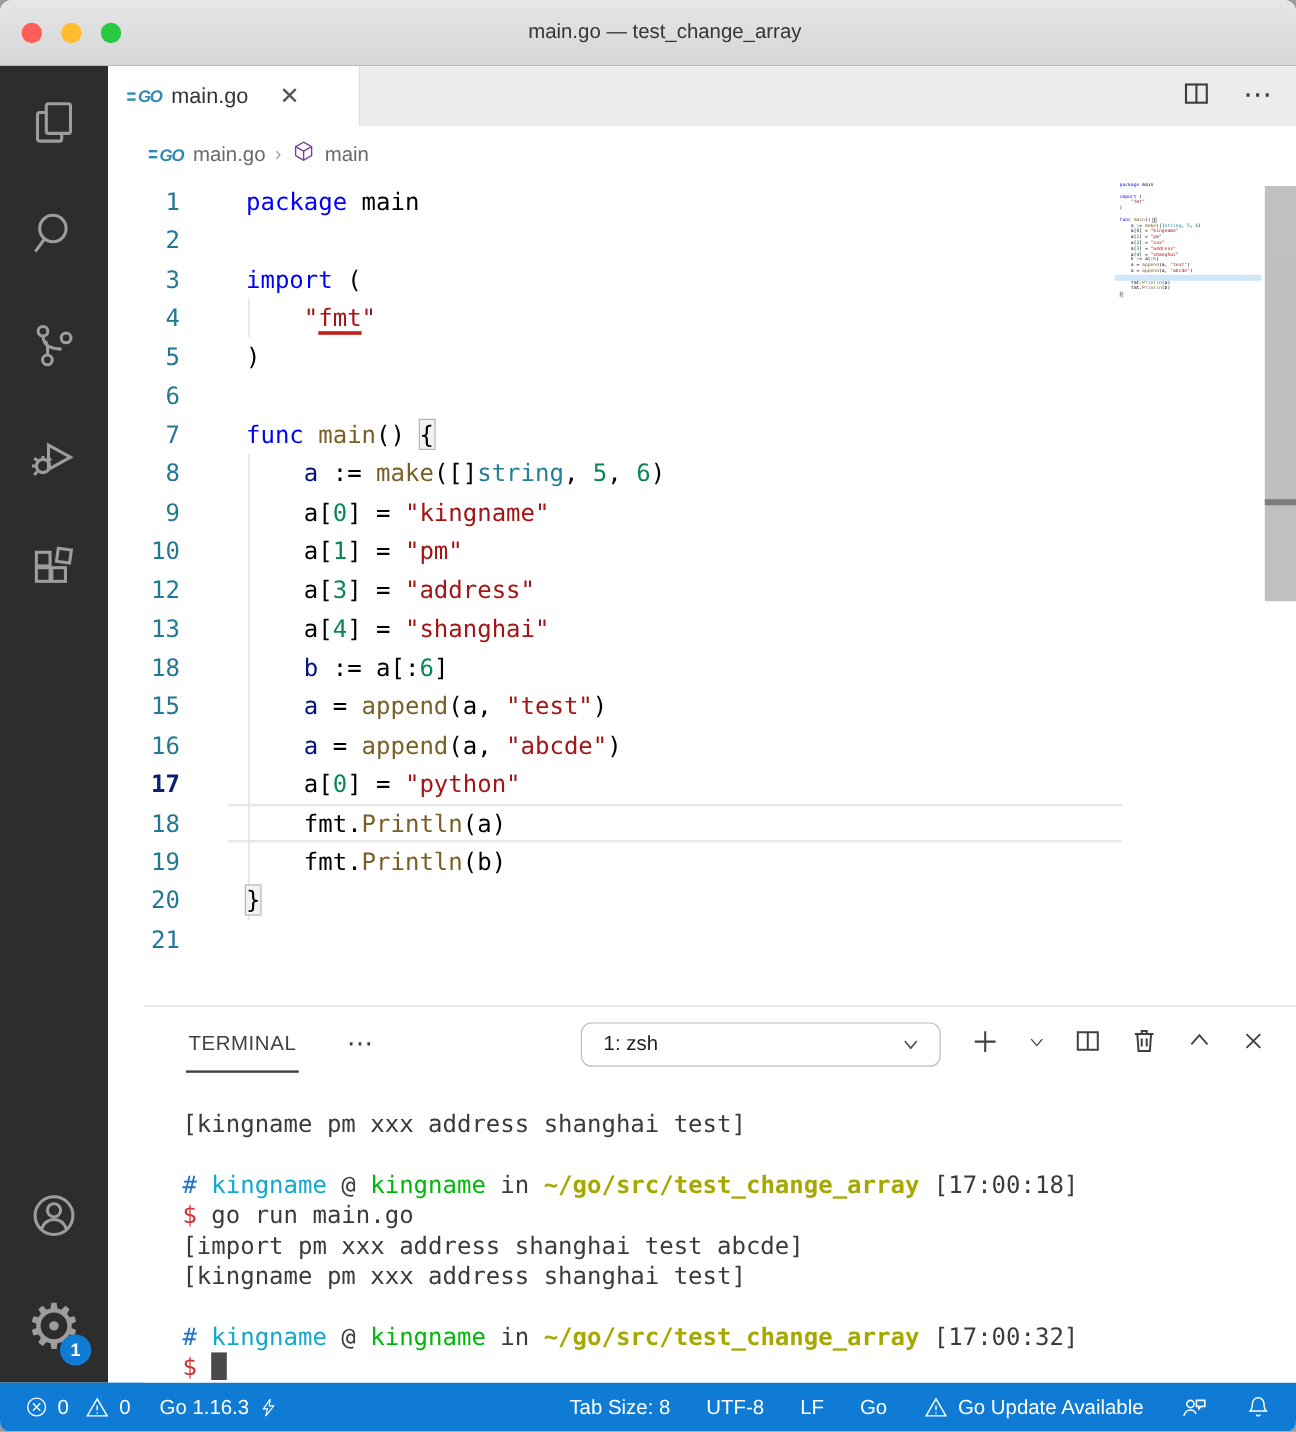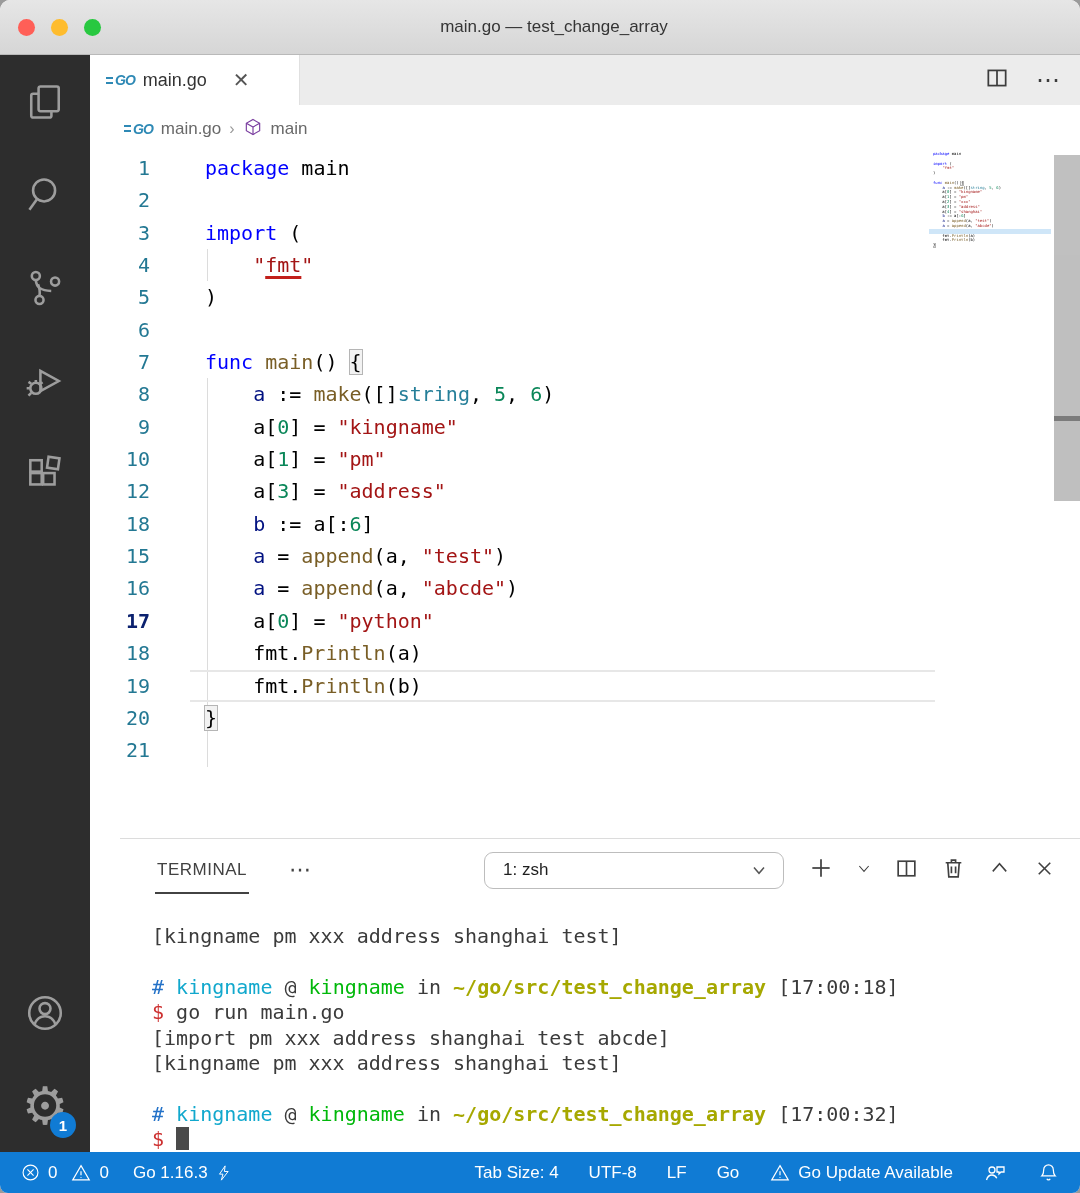--- a/index.html
+++ b/index.html
@@ -216,20 +216,21 @@
             <div class="cl"><span class="num">2</span><span class="src"></span></div>
             <div class="cl"><span class="num">3</span><span class="src"><span class="tok-k" style="color: rgb(0, 0, 255);">import</span><span class="tok-t" style="color: rgb(0, 0, 0);"> (</span></span></div>
             <div class="cl"><span class="num">4</span><span class="src"><span class="tok-t" style="color: rgb(0, 0, 0);">    </span><span class="tok-s" style="color: rgb(163, 21, 21);">"</span><span class="tok-su" style="color: rgb(163, 21, 21);">fmt</span><span class="tok-s" style="color: rgb(163, 21, 21);">"</span></span></div>
             <div class="cl"><span class="num">5</span><span class="src"><span class="tok-t" style="color: rgb(0, 0, 0);">)</span></span></div>
             <div class="cl"><span class="num">6</span><span class="src"></span></div>
             <div class="cl"><span class="num">7</span><span class="src"><span class="tok-k" style="color: rgb(0, 0, 255);">func</span><span class="tok-t" style="color: rgb(0, 0, 0);"> </span><span class="tok-f" style="color: rgb(121, 94, 38);">main</span><span class="tok-t" style="color: rgb(0, 0, 0);">() </span><span class="tok-b" style="color: rgb(0, 0, 0);">{</span></span></div>
             <div class="cl"><span class="num">8</span><span class="src"><span class="tok-t" style="color: rgb(0, 0, 0);">    </span><span class="tok-v" style="color: rgb(0, 16, 128);">a</span><span class="tok-t" style="color: rgb(0, 0, 0);"> := </span><span class="tok-f" style="color: rgb(121, 94, 38);">make</span><span class="tok-t" style="color: rgb(0, 0, 0);">([]</span><span class="tok-ty" style="color: rgb(38, 127, 153);">string</span><span class="tok-t" style="color: rgb(0, 0, 0);">, </span><span class="tok-n" style="color: rgb(9, 134, 88);">5</span><span class="tok-t" style="color: rgb(0, 0, 0);">, </span><span class="tok-n" style="color: rgb(9, 134, 88);">6</span><span class="tok-t" style="color: rgb(0, 0, 0);">)</span></span></div>
             <div class="cl"><span class="num">9</span><span class="src"><span class="tok-t" style="color: rgb(0, 0, 0);">    a[</span><span class="tok-n" style="color: rgb(9, 134, 88);">0</span><span class="tok-t" style="color: rgb(0, 0, 0);">] = </span><span class="tok-s" style="color: rgb(163, 21, 21);">"kingname"</span></span></div>
             <div class="cl"><span class="num">10</span><span class="src"><span class="tok-t" style="color: rgb(0, 0, 0);">    a[</span><span class="tok-n" style="color: rgb(9, 134, 88);">1</span><span class="tok-t" style="color: rgb(0, 0, 0);">] = </span><span class="tok-s" style="color: rgb(163, 21, 21);">"pm"</span></span></div>
             <div class="cl"><span class="num">12</span><span class="src"><span class="tok-t" style="color: rgb(0, 0, 0);">    a[</span><span class="tok-n" style="color: rgb(9, 134, 88);">3</span><span class="tok-t" style="color: rgb(0, 0, 0);">] = </span><span class="tok-s" style="color: rgb(163, 21, 21);">"address"</span></span></div>
+            <div class="cl"><span class="num">13</span><span class="src"><span class="tok-t" style="color: rgb(0, 0, 0);">    a[</span><span class="tok-n" style="color: rgb(9, 134, 88);">4</span><span class="tok-t" style="color: rgb(0, 0, 0);">] = </span><span class="tok-s" style="color: rgb(163, 21, 21);">"shanghai"</span></span></div>
             <div class="cl"><span class="num">18</span><span class="src"><span class="tok-t" style="color: rgb(0, 0, 0);">    </span><span class="tok-v" style="color: rgb(0, 16, 128);">b</span><span class="tok-t" style="color: rgb(0, 0, 0);"> := a[:</span><span class="tok-n" style="color: rgb(9, 134, 88);">6</span><span class="tok-t" style="color: rgb(0, 0, 0);">]</span></span></div>
             <div class="cl"><span class="num">15</span><span class="src"><span class="tok-t" style="color: rgb(0, 0, 0);">    </span><span class="tok-v" style="color: rgb(0, 16, 128);">a</span><span class="tok-t" style="color: rgb(0, 0, 0);"> = </span><span class="tok-f" style="color: rgb(121, 94, 38);">append</span><span class="tok-t" style="color: rgb(0, 0, 0);">(a, </span><span class="tok-s" style="color: rgb(163, 21, 21);">"test"</span><span class="tok-t" style="color: rgb(0, 0, 0);">)</span></span></div>
             <div class="cl"><span class="num">16</span><span class="src"><span class="tok-t" style="color: rgb(0, 0, 0);">    </span><span class="tok-v" style="color: rgb(0, 16, 128);">a</span><span class="tok-t" style="color: rgb(0, 0, 0);"> = </span><span class="tok-f" style="color: rgb(121, 94, 38);">append</span><span class="tok-t" style="color: rgb(0, 0, 0);">(a, </span><span class="tok-s" style="color: rgb(163, 21, 21);">"abcde"</span><span class="tok-t" style="color: rgb(0, 0, 0);">)</span></span></div>
             <div class="cl active"><span class="num">17</span><span class="src"><span class="tok-t" style="color: rgb(0, 0, 0);">    a[</span><span class="tok-n" style="color: rgb(9, 134, 88);">0</span><span class="tok-t" style="color: rgb(0, 0, 0);">] = </span><span class="tok-s" style="color: rgb(163, 21, 21);">"python"</span></span></div>
             <div class="cl"><span class="num">18</span><span class="src"><span class="tok-t" style="color: rgb(0, 0, 0);">    fmt.</span><span class="tok-f" style="color: rgb(121, 94, 38);">Println</span><span class="tok-t" style="color: rgb(0, 0, 0);">(a)</span></span></div>
             <div class="cl"><span class="num">19</span><span class="src"><span class="tok-t" style="color: rgb(0, 0, 0);">    fmt.</span><span class="tok-f" style="color: rgb(121, 94, 38);">Println</span><span class="tok-t" style="color: rgb(0, 0, 0);">(b)</span></span></div>
             <div class="cl"><span class="num">20</span><span class="src"><span class="tok-b" style="color: rgb(0, 0, 0);">}</span></span></div>
             <div class="cl"><span class="num">21</span><span class="src"></span></div>
           </div>
         <div class="minimap" id="minimap">
@@ -329,21 +330,21 @@
       </span>
       <span class="sb-item" style="margin-left:10px">
         <span>Go 1.16.3</span>
         <svg width="18" height="20" viewBox="0 0 24 24">
             <path d="M13.5 2.5 6 13.5h4.6L8.5 21.5l9-11.5h-5z"></path>
           </svg>
       </span>
     </div>
     <div class="sb-right">
       <span class="sb-item">
-          <span>Tab Size: 4</span>
+          <span>Tab Size: 8</span>
         </span>
       <span class="sb-item">
           <span>UTF-8</span>
         </span>
       <span class="sb-item">
           <span>LF</span>
         </span>
       <span class="sb-item">
           <span>Go</span>
         </span>

